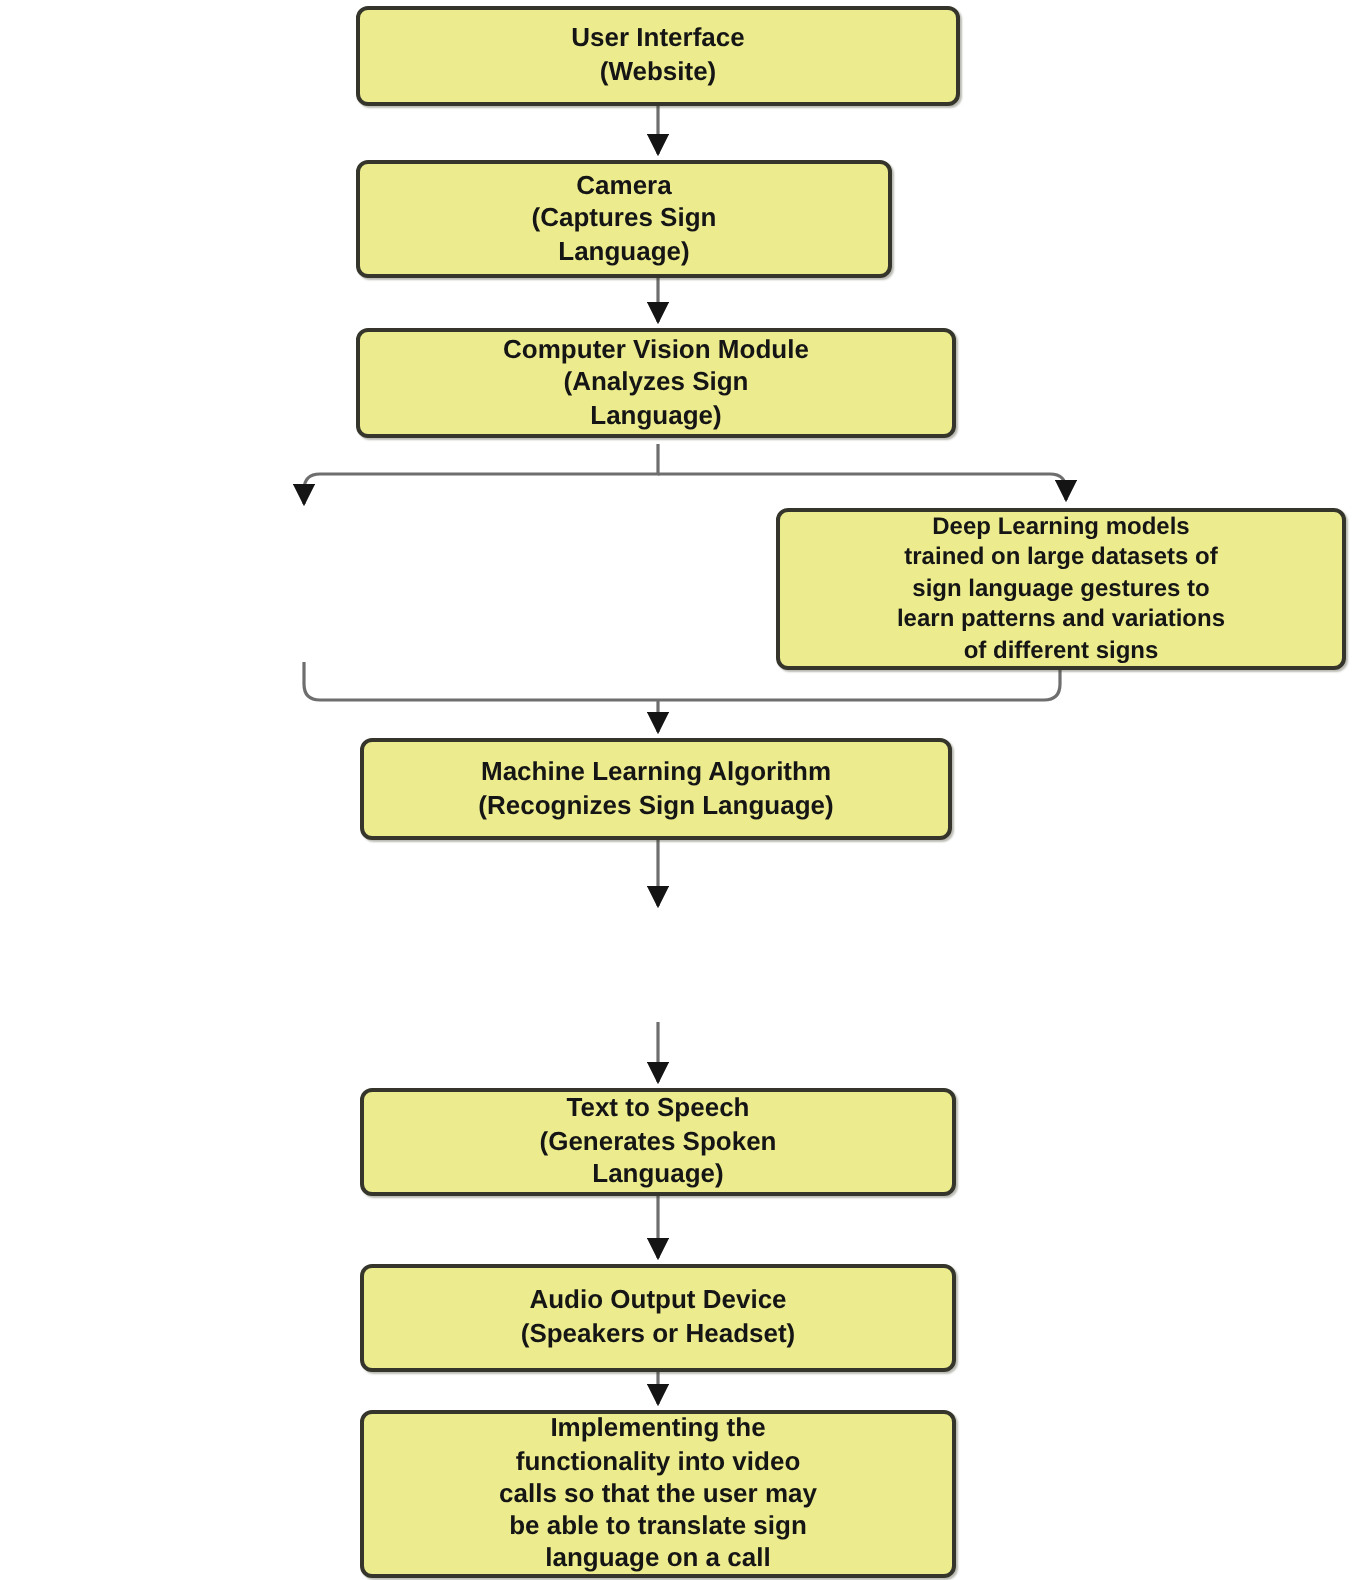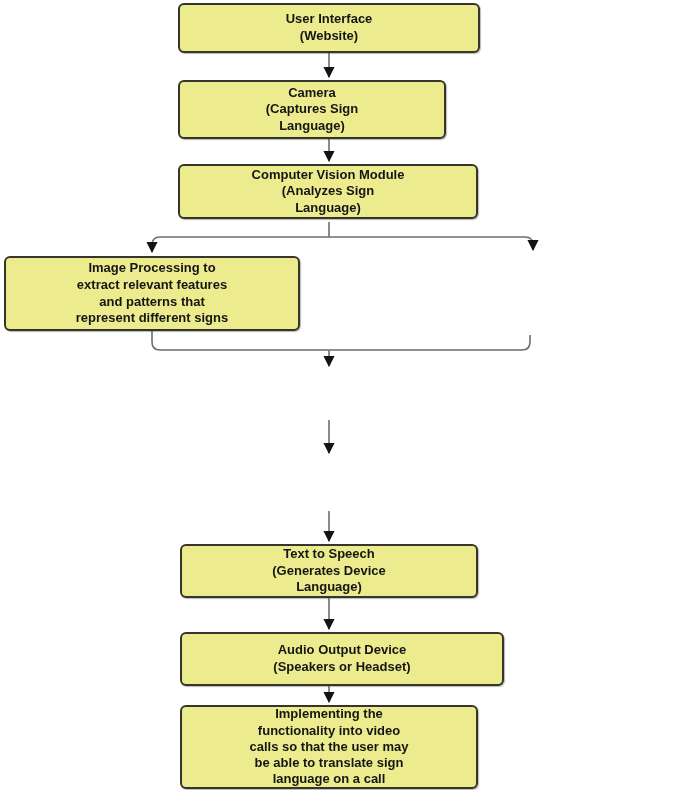--- a/index.html
+++ b/index.html
@@ -76,37 +76,42 @@
 (Captures Sign
 Language)</div>
   </div>
 
   <div class="node" style="left:178px;top:164px;width:300px;height:55px">
     <div class="label">Computer Vision Module
 (Analyzes Sign
 Language)</div>
   </div>
 
-  <div class="node" style="left:4px;top:256px;width:296px;height:75px">
-    <div class="label">Image Processing to
-extract relevant features
-and patterns that
-represent different signs</div>
+
+  <div class="node node-deep-learning" style="left:388px;top:254px;width:285px;height:81px">
+    <div class="label">Deep Learning models
+trained on large datasets of
+sign language gestures to
+learn patterns and variations
+of different signs</div>
   </div>
 
-
+  <div class="node" style="left:180px;top:369px;width:296px;height:51px">
+    <div class="label">Machine Learning Algorithm
+(Recognizes Sign Language)</div>
+  </div>
 
 
   <div class="node" style="left:180px;top:544px;width:298px;height:54px">
     <div class="label">Text to Speech
-(Generates Device
+(Generates Spoken
 Language)</div>
   </div>
 
-  <div class="node" style="left:180px;top:632px;width:324px;height:54px">
+  <div class="node" style="left:180px;top:632px;width:298px;height:54px">
     <div class="label">Audio Output Device
 (Speakers or Headset)</div>
   </div>
 
   <div class="node node-video-call" style="left:180px;top:705px;width:298px;height:84px">
     <div class="label">Implementing the
 functionality into video
 calls so that the user may
 be able to translate sign
 language on a call</div>

